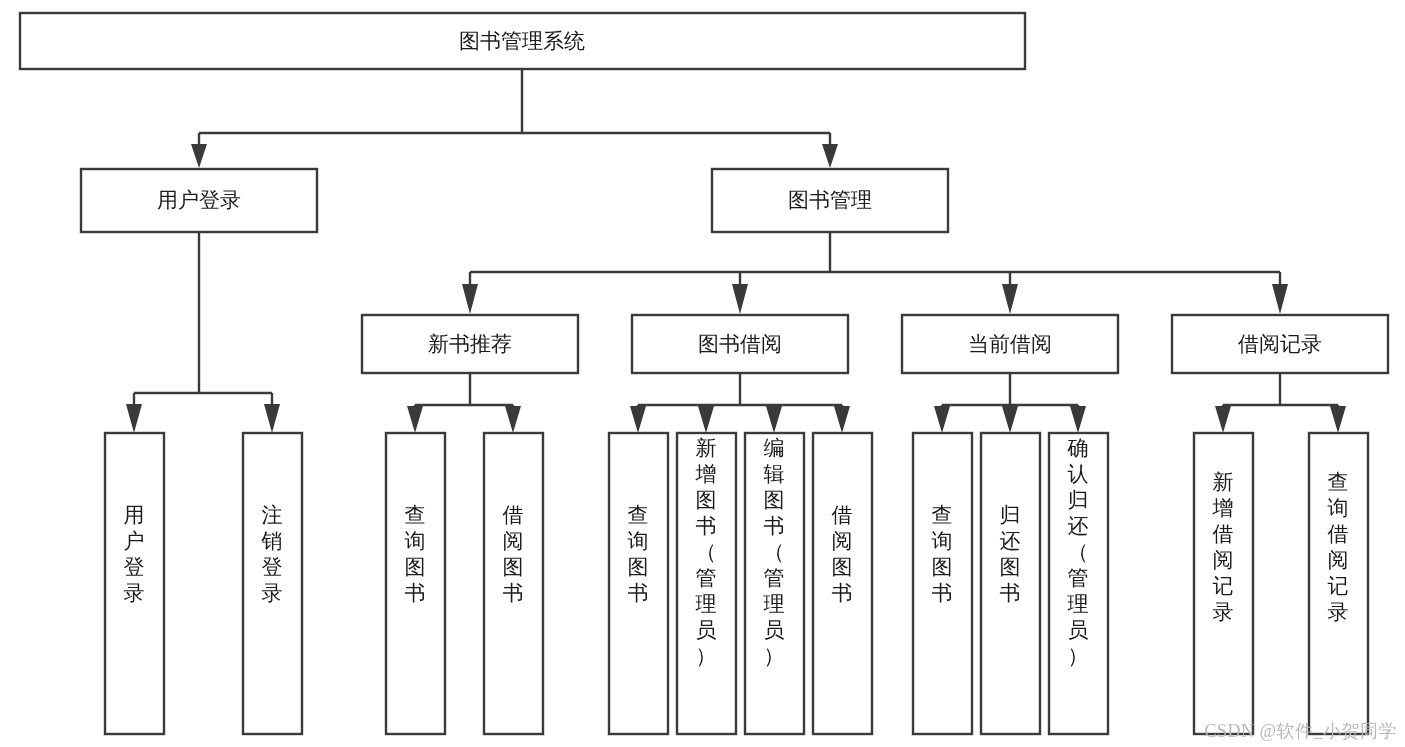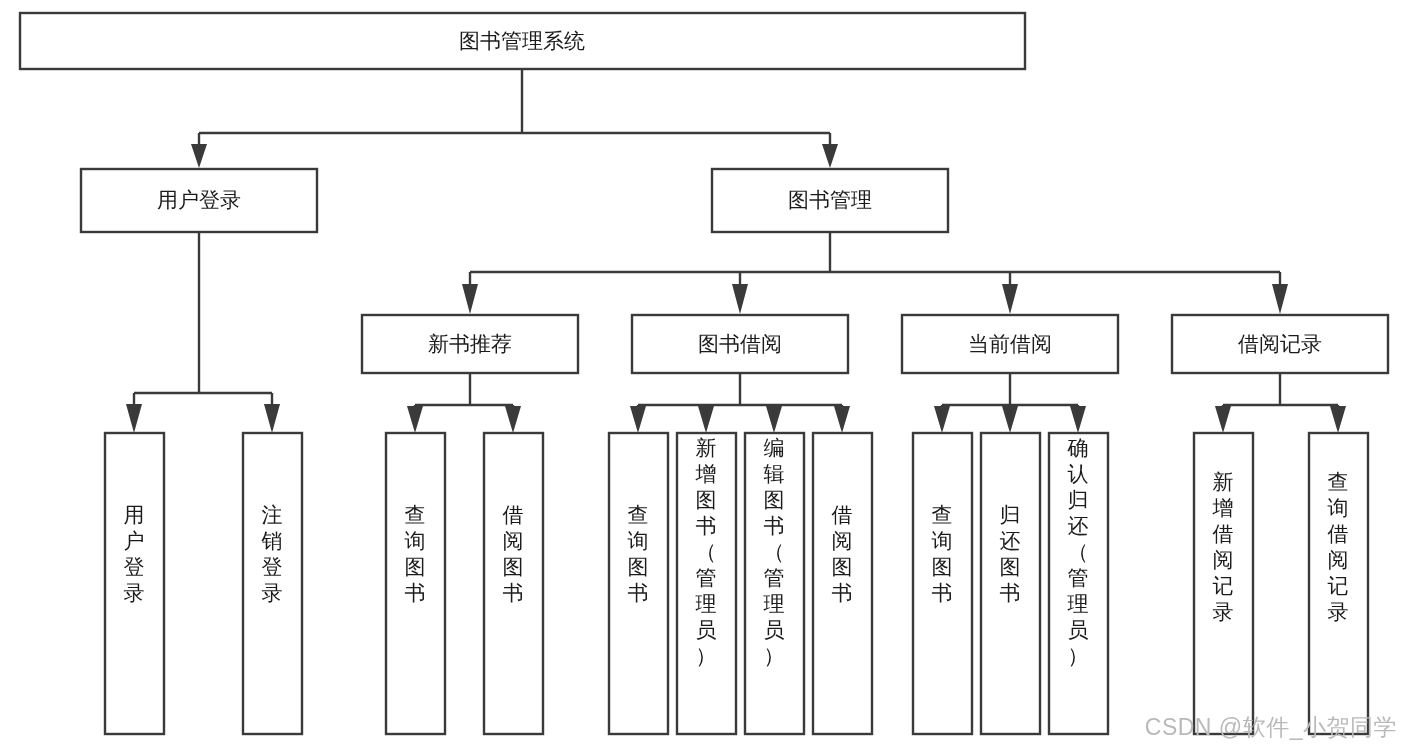--- a/index.html
+++ b/index.html
@@ -53,22 +53,22 @@
   .node-label-v {
     font-family: "DejaVu Sans", "Liberation Sans", sans-serif;
     font-size: 21px;
     fill: #1b1b1b;
     text-anchor: middle;
   }
   .watermark {
     position: absolute;
     right: 8px;
     bottom: 4px;
-    font-family: Liberation Sans, sans-serif;
-    font-size: 23px;
+    font-family: Liberation Serif, serif;
+    font-size: 18px;
     color: #b9b9b9;
     letter-spacing: 0.5px;
     white-space: nowrap;
     user-select: none;
   }
 </style>
 </head>
 <body>
 
 <div id="diagram-root">

